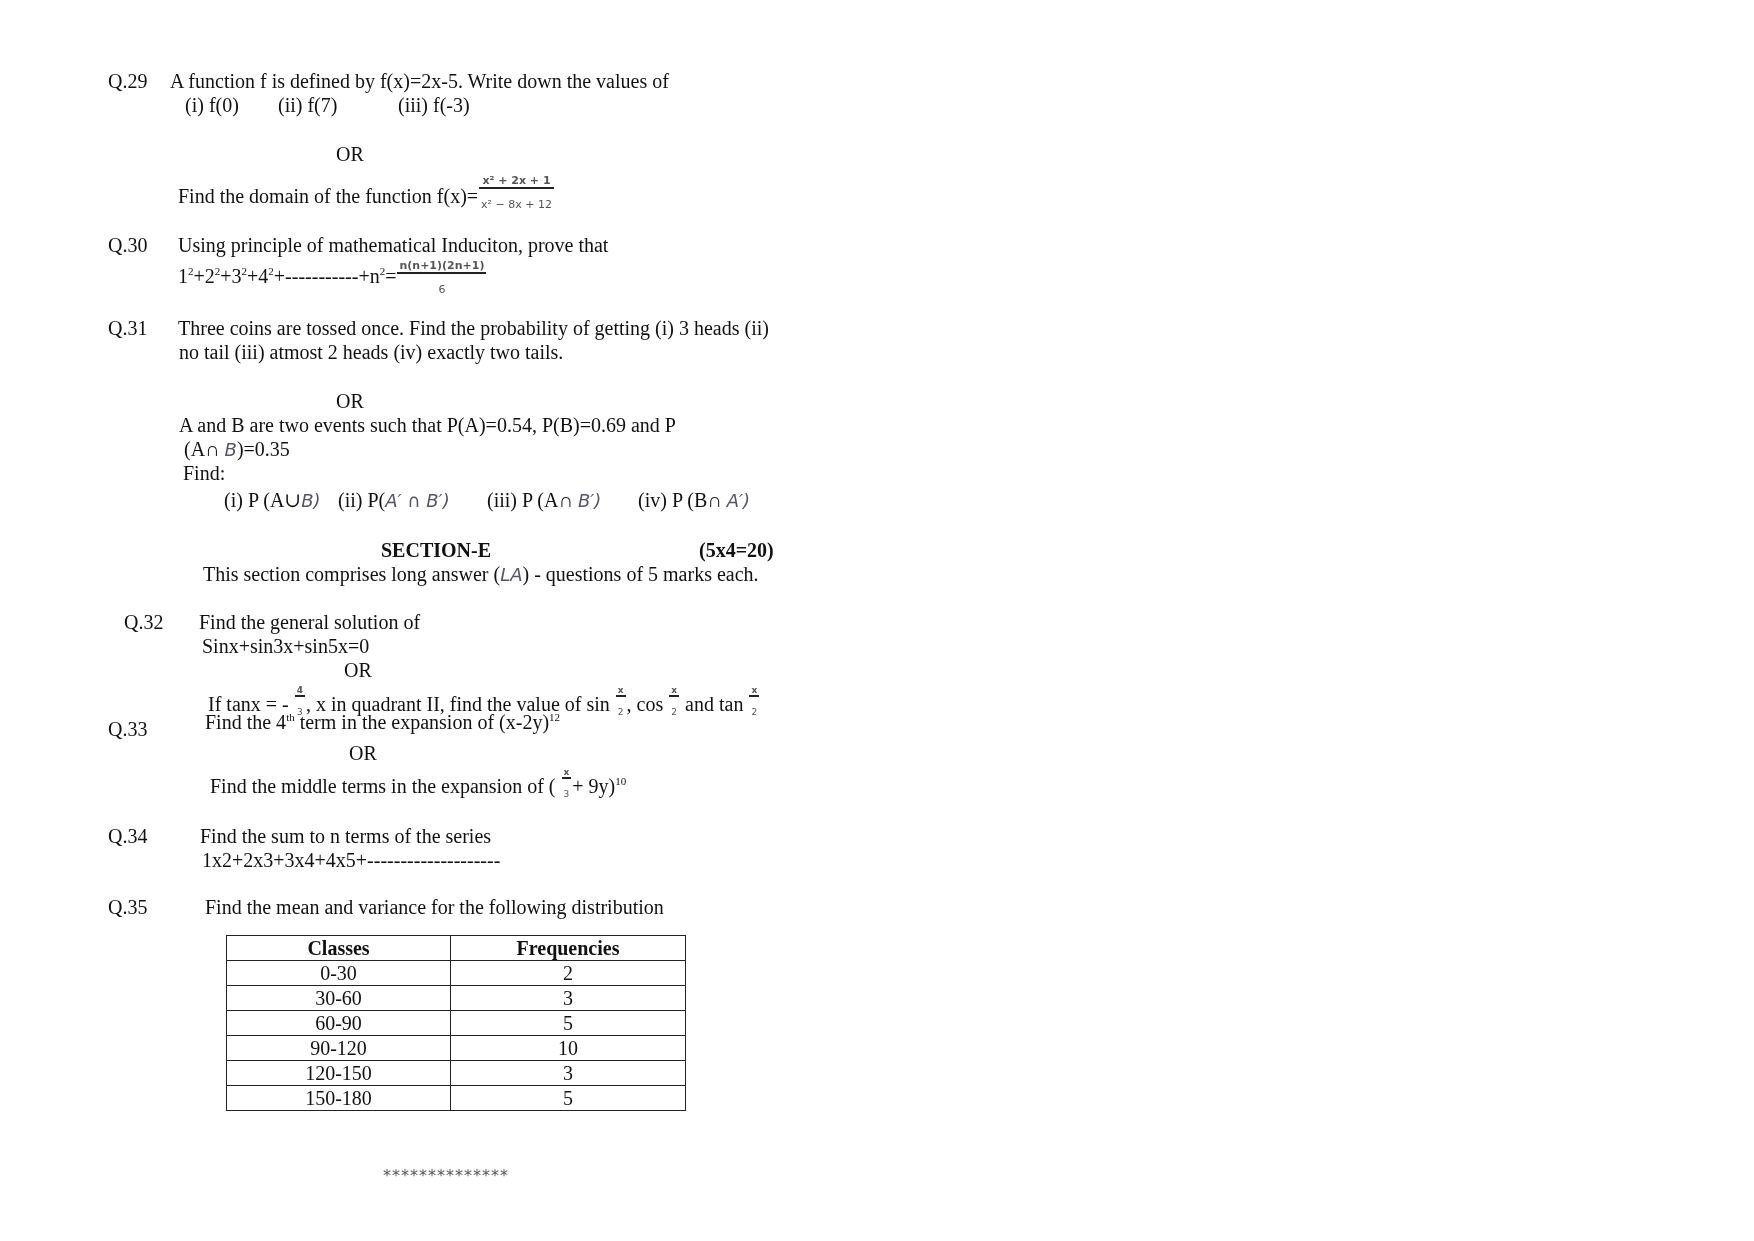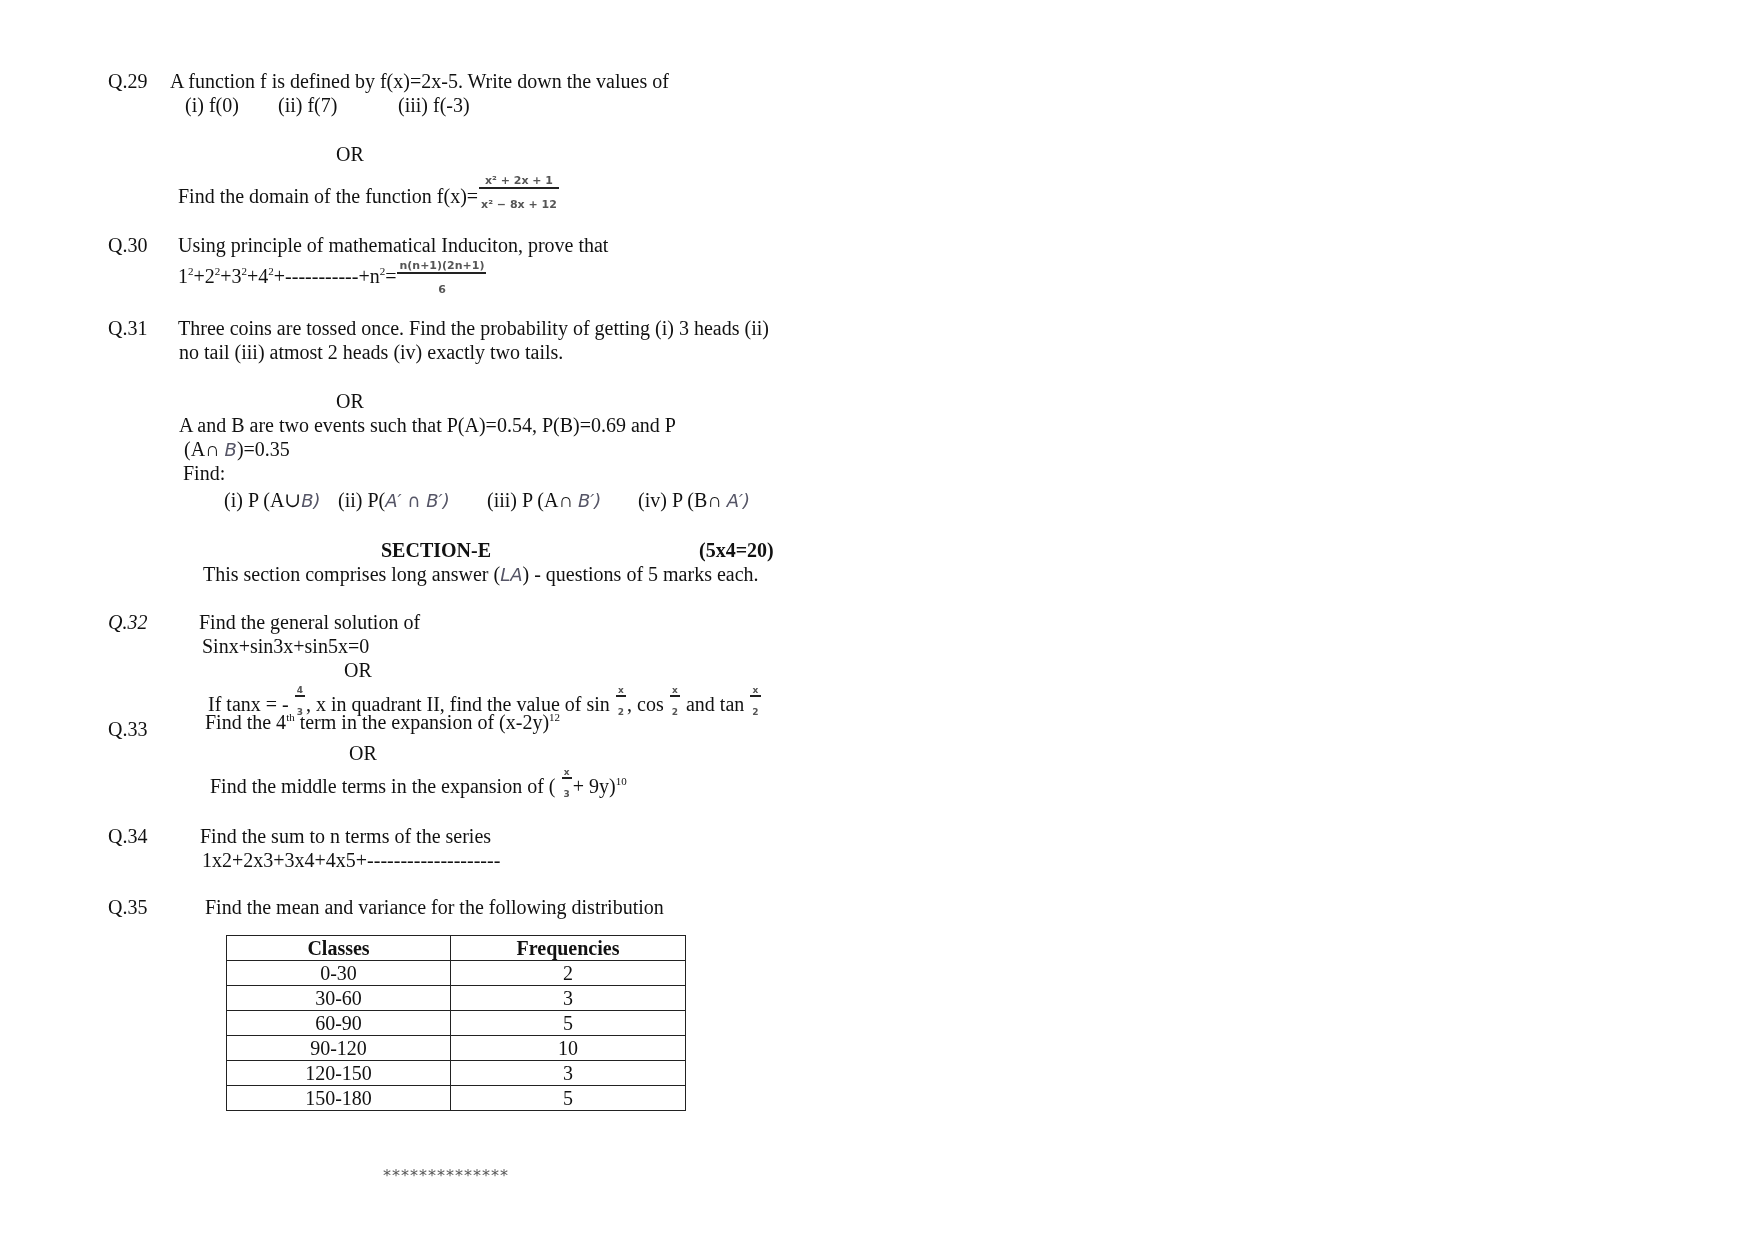--- a/index.html
+++ b/index.html
@@ -4,21 +4,21 @@
 <style>
   html, body { margin:0; padding:0; background:#ffffff; }
   body { width:1754px; height:1241px; position:relative; overflow:hidden;
          font-family:"Liberation Serif","DejaVu Serif",serif; color:#111; font-size:20px; }
   .abs { position:absolute; white-space:nowrap; line-height:24px; }
   .qn { position:absolute; white-space:nowrap; line-height:24px; }
   .bold { font-weight:bold; }
   sup { font-size:11px; vertical-align:super; line-height:0; }
   .frac { display:inline-block; vertical-align:middle; text-align:center; font-family:"DejaVu Sans",sans-serif; color:#555; margin:0 1px; }
   .frac .num { display:block; font-size:11px; line-height:12px; border-bottom:2px solid #222; padding:0 2px; font-weight:bold; }
-  .frac .den { display:block; font-size:11px; line-height:12px; padding:10px 2px; font-weight:bold; }
+  .frac .den { display:block; font-size:11px; line-height:12px; padding:10px 2px; font-weight:normal; }
   .frac.small .num, .frac.small .den { font-size:9px; line-height:10px; }
   .mathi { font-family:"DejaVu Sans",sans-serif; font-style:italic; color:#556; font-size:18px; }
   table.dist { position:absolute; left:226px; top:935px; width:460px; border-collapse:collapse; font-size:20px; }
   table.dist td, table.dist th { border:1px solid #222; text-align:center; padding:0; height:24px; line-height:24px; }
   table.dist th { font-weight:bold; }
   table.dist col.c1 { width:224px; }
   .stars { position:absolute; left:383px; top:1166px; font-family:"DejaVu Sans",sans-serif; font-size:16px; color:#555; letter-spacing:1px; }
 </style>
 </head>
 <body>
@@ -46,21 +46,21 @@
 <div class="abs" style="left:183px;top:461px;">Find:</div>
 <div class="abs" style="left:189px;top:488px;margin-left:35px;"><span>(i) P (A∪</span><span class="mathi">B</span><span class="mathi">)</span></div>
 <div class="abs" style="left:338px;top:488px;"><span>(ii) P(</span><span class="mathi">A′ ∩ B′</span><span class="mathi">)</span></div>
 <div class="abs" style="left:487px;top:488px;"><span>(iii) P (A∩ </span><span class="mathi">B′</span><span class="mathi">)</span></div>
 <div class="abs" style="left:638px;top:488px;"><span>(iv) P (B∩ </span><span class="mathi">A′</span><span class="mathi">)</span></div>
 
 <div class="abs bold" style="left:381px;top:538px;">SECTION-E</div>
 <div class="abs bold" style="left:699px;top:538px;">(5x4=20)</div>
 <div class="abs" style="left:203px;top:562px;"><span>This section comprises long answer (</span><span class="mathi">LA</span><span>) - questions of 5 marks each.</span></div>
 
-<div class="qn" style="left:108px;top:610px;font-style:italic;">Q.32</div>
+<div class="qn" style="left:124px;top:610px;">Q.32</div>
 <div class="abs" style="left:199px;top:610px;">Find the general solution of</div>
 <div class="abs" style="left:202px;top:634px;">Sinx+sin3x+sin5x=0</div>
 <div class="abs" style="left:344px;top:658px;">OR</div>
 <div class="abs" style="left:208px;top:685px;"><span>If tanx = - </span><span class="frac small"><span class="num">4</span><span class="den">3</span></span><span>, x in quadrant II, find the value of sin </span><span class="frac small"><span class="num">x</span><span class="den">2</span></span><span>, cos </span><span class="frac small"><span class="num">x</span><span class="den">2</span></span><span> and tan </span><span class="frac small"><span class="num">x</span><span class="den">2</span></span></div>
 
 <div class="qn" style="left:108px;top:717px;">Q.33</div>
 <div class="abs" style="left:205px;top:710px;"><span>Find the 4</span><sup>th</sup><span> term in the expansion of (x-2y)</span><sup>12</sup></div>
 <div class="abs" style="left:349px;top:741px;">OR</div>
 <div class="abs" style="left:210px;top:767px;"><span>Find the middle terms in the expansion of ( </span><span class="frac small"><span class="num">x</span><span class="den">3</span></span><span>+ 9y)</span><sup>10</sup></div>
 

